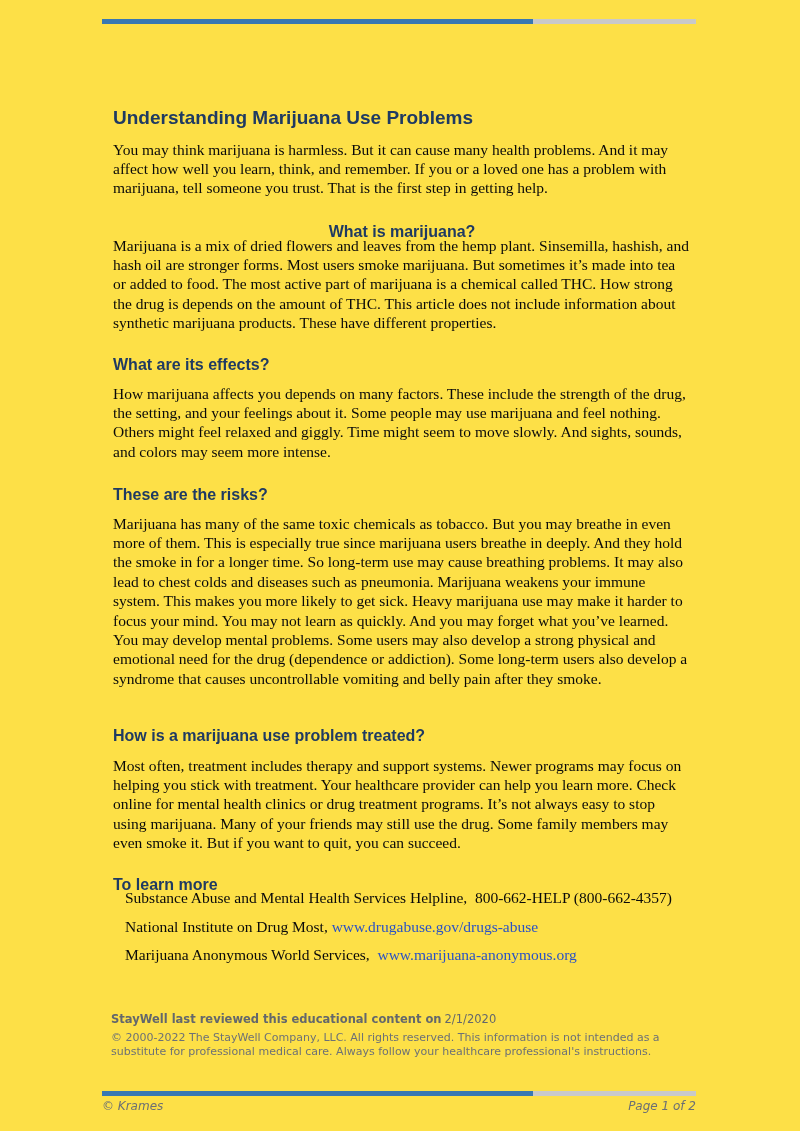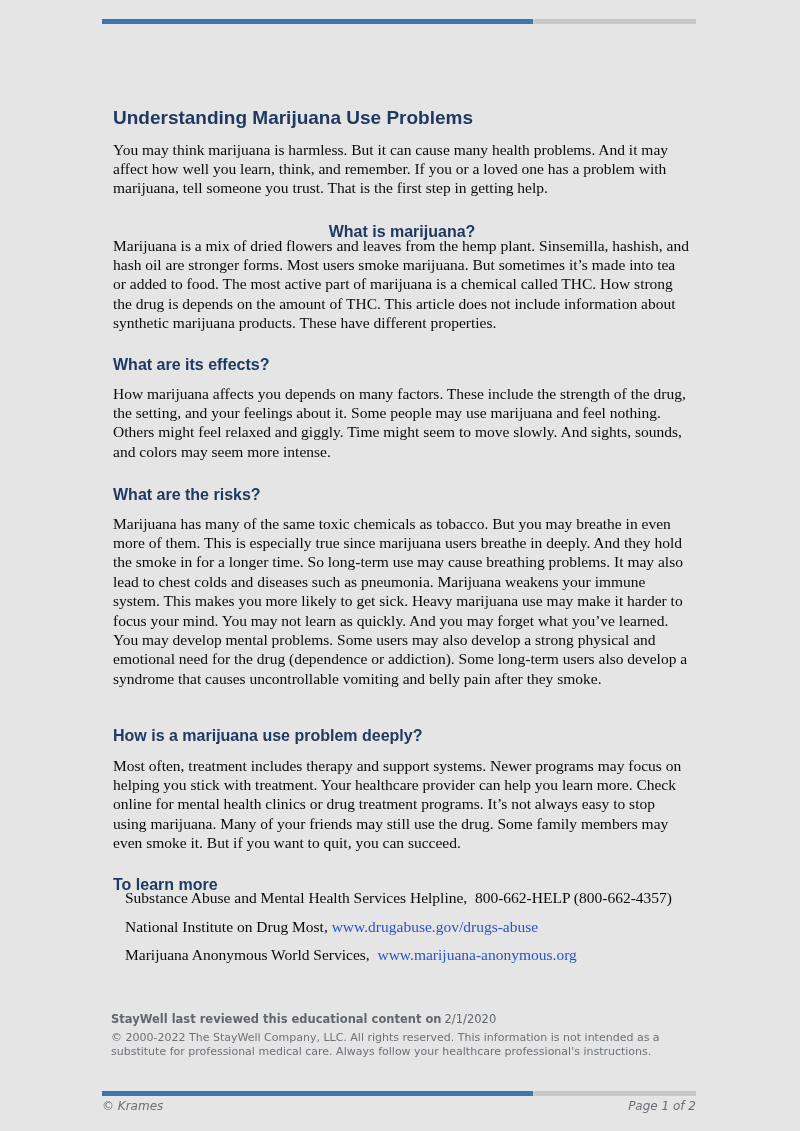--- a/index.html
+++ b/index.html
@@ -1,20 +1,20 @@
 <!DOCTYPE html>
 <html><head>
 <meta charset="utf-8">
 <style>
   html, body { margin: 0; padding: 0; background: #ffffff; }
   .page {
     position: relative;
     width: 800px;
     height: 1131px;
-    background: #e5e5e5;
+    background: #fde047;
     font-family: "Liberation Serif", serif;
     overflow: hidden;
   }
   .rule {
     position: absolute;
     left: 102px;
     width: 594px;
     height: 5px;
     display: flex;
   }
@@ -115,24 +115,24 @@
   <h1 class="doc-title">Understanding Marijuana Use Problems</h1>
 
   <p class="body-text intro">You may think marijuana is harmless. But it can cause many health problems. And it may affect how well you learn, think, and remember. If you or a loved one has a problem with marijuana, tell someone you trust. That is the first step in getting help.</p>
 
   <h2 class="sec-heading h-what">What is marijuana?</h2>
   <p class="body-text p-what">Marijuana is a mix of dried flowers and leaves from the hemp plant. Sinsemilla, hashish, and hash oil are stronger forms. Most users smoke marijuana. But sometimes it’s made into tea or added to food. The most active part of marijuana is a chemical called THC. How strong the drug is depends on the amount of THC. This article does not include information about synthetic marijuana products. These have different properties.</p>
 
   <h2 class="sec-heading h-effects">What are its effects?</h2>
   <p class="body-text p-effects">How marijuana affects you depends on many factors. These include the strength of the drug, the setting, and your feelings about it. Some people may use marijuana and feel nothing. Others might feel relaxed and giggly. Time might seem to move slowly. And sights, sounds, and colors may seem more intense.</p>
 
-  <h2 class="sec-heading h-risks">What are the risks?</h2>
+  <h2 class="sec-heading h-risks">These are the risks?</h2>
   <p class="body-text p-risks">Marijuana has many of the same toxic chemicals as tobacco. But you may breathe in even more of them. This is especially true since marijuana users breathe in deeply. And they hold the smoke in for a longer time. So long-term use may cause breathing problems. It may also lead to chest colds and diseases such as pneumonia. Marijuana weakens your immune system. This makes you more likely to get sick. Heavy marijuana use may make it harder to focus your mind. You may not learn as quickly. And you may forget what you’ve learned. You may develop mental problems. Some users may also develop a strong physical and emotional need for the drug (dependence or addiction). Some long-term users also develop a syndrome that causes uncontrollable vomiting and belly pain after they smoke.</p>
 
-  <h2 class="sec-heading h-treated">How is a marijuana use problem deeply?</h2>
+  <h2 class="sec-heading h-treated">How is a marijuana use problem treated?</h2>
   <p class="body-text p-treated">Most often, treatment includes therapy and support systems. Newer programs may focus on helping you stick with treatment. Your healthcare provider can help you learn more. Check online for mental health clinics or drug treatment programs. It’s not always easy to stop using marijuana. Many of your friends may still use the drug. Some family members may even smoke it. But if you want to quit, you can succeed.</p>
 
   <h2 class="sec-heading h-learn">To learn more</h2>
 
   <div class="learn-list">
     <p class="learn-item"><span>Substance Abuse and Mental Health Services Helpline,  800-662-HELP (800-662-4357)</span></p>
     <p class="learn-item"><span>National Institute on Drug Most, </span><a>www.drugabuse.gov/drugs-abuse</a></p>
     <p class="learn-item"><span>Marijuana Anonymous World Services,  </span><a>www.marijuana-anonymous.org</a></p>
   </div>
 

